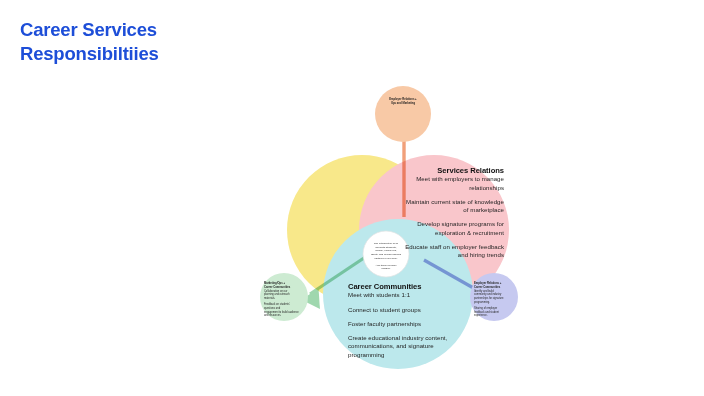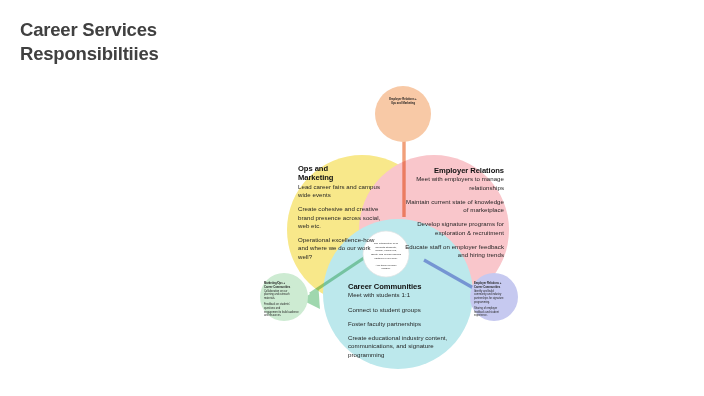--- a/index.html
+++ b/index.html
@@ -23,21 +23,21 @@
     left: 20px;
     top: 18px;
     width: 330px;
   }
 
   #page-title {
     font-size: 18.5px;
     font-weight: bold;
     line-height: 1.32;
     letter-spacing: -0.2px;
-    color: #404040;
+    color: #1d4ed8;
     white-space: pre-line;
   }
 
   #page-subtitle {
     margin-top: 12px;
     margin-left: 8px;
     font-size: 9.5px;
     font-weight: normal;
     color: #3b3b3b;
     letter-spacing: 0.15px;
@@ -200,30 +200,23 @@
       <circle cx="146" cy="212" r="75" fill="#BCE8EC"></circle>
     </g>
 
     <circle cx="134" cy="172" r="23" fill="#FFFFFF" stroke="#E2E2E2" stroke-width="0.7"></circle>
 
     <circle cx="151" cy="32" r="28" fill="#F8C9A6"></circle>
     <circle cx="32" cy="215" r="24" fill="#CDEBD2"></circle>
     <circle cx="242" cy="215" r="24" fill="#C6C9F0"></circle>
   </svg>
 
-  <div id="ops-text" class="lobe-text">
-    <div class="lobe-heading">Ops and
-Marketing</div>
-    <div class="lobe-line">Lead career fairs and campus wide events</div>
-    <div class="lobe-line">Create cohesive and creative brand presence across social, web etc.</div>
-    <div class="lobe-line">Operational excellence-how and where we do our work well?</div>
-  </div>
 
   <div id="employer-text" class="lobe-text">
-    <div class="lobe-heading">Employer Relations</div>
+    <div class="lobe-heading">Services Relations</div>
     <div class="lobe-line">Meet with employers to manage relationships</div>
     <div class="lobe-line">Maintain current state of knowledge of marketplace</div>
     <div class="lobe-line">Develop signature programs for exploration &amp; recruitment</div>
     <div class="lobe-line">Educate staff on employer feedback and hiring trends</div>
   </div>
 
   <div id="communities-text" class="lobe-text">
     <div class="lobe-heading">Career Communities</div>
     <div class="lobe-line">Meet with students 1:1</div>
     <div class="lobe-line">Connect  to student groups</div>

